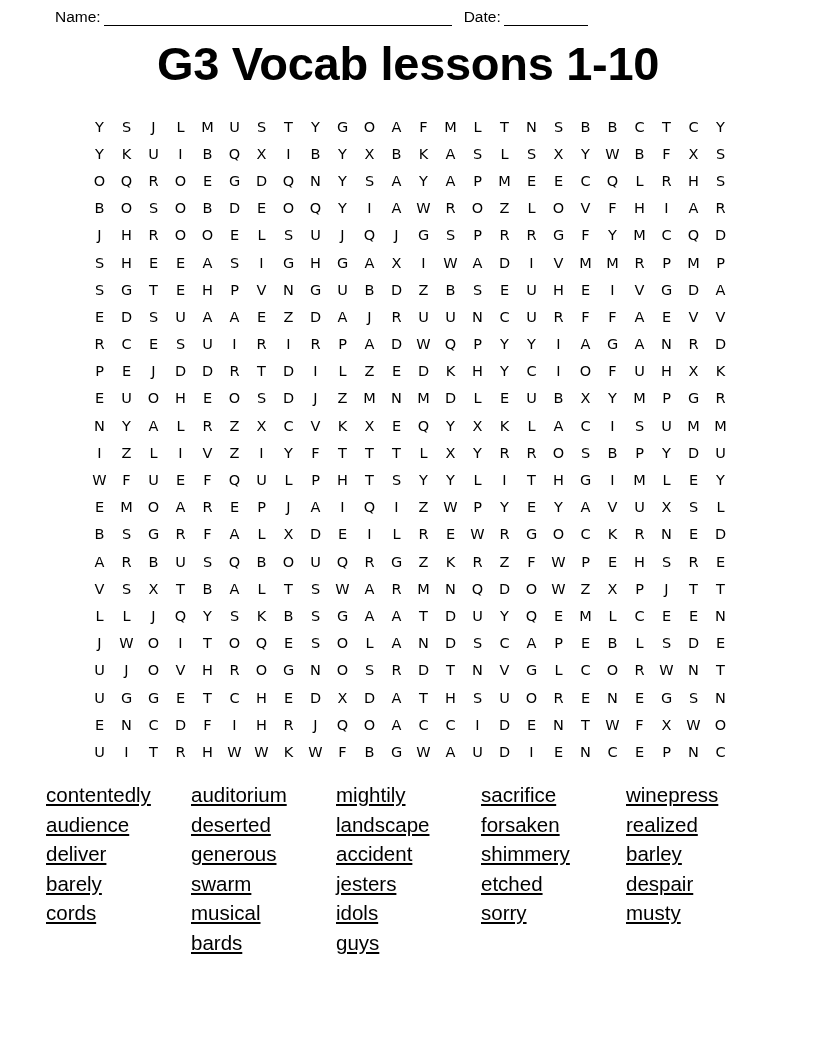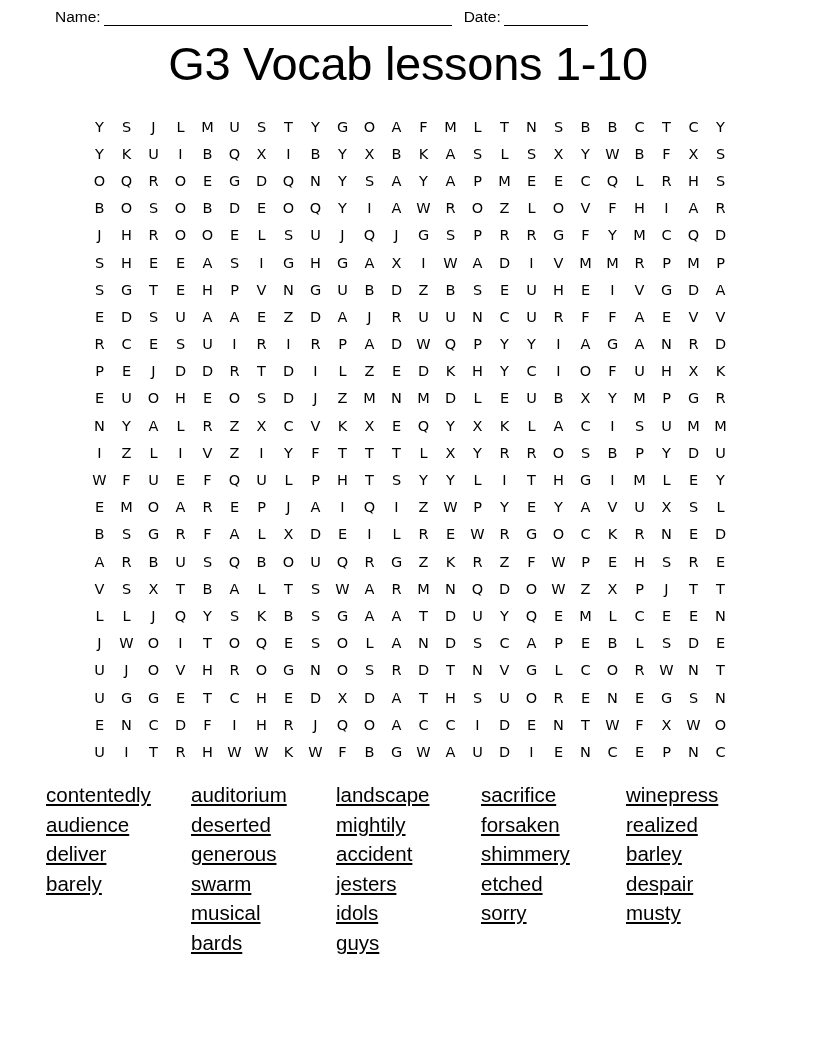--- a/index.html
+++ b/index.html
@@ -44,21 +44,21 @@
 
   
   .title {
     position: absolute;
     top: 36px;
     left: 0;
     width: 816px;
     text-align: center;
     font-size: 47px;
     line-height: 56px;
-    font-weight: 400;
+    font-weight: 700;
     letter-spacing: -0.3px;
     white-space: pre;
   }
 
   
   .grid {
     position: absolute;
     top: 113px;
     left: 86px;
     width: 648px;
@@ -734,32 +734,33 @@
       <span class="cell">C</span>
     </div>
   </div>
 
 <div class="wordlist">
     <div class="word-col">
       <div class="word">contentedly</div>
       <div class="word">audience</div>
       <div class="word">deliver</div>
       <div class="word">barely</div>
+      <div class="word">cords</div>
     </div>
     <div class="word-col">
       <div class="word">auditorium</div>
       <div class="word">deserted</div>
       <div class="word">generous</div>
       <div class="word">swarm</div>
       <div class="word">musical</div>
       <div class="word">bards</div>
     </div>
     <div class="word-col">
+      <div class="word">mightily</div>
       <div class="word">landscape</div>
-      <div class="word">mightily</div>
       <div class="word">accident</div>
       <div class="word">jesters</div>
       <div class="word">idols</div>
       <div class="word">guys</div>
     </div>
     <div class="word-col">
       <div class="word">sacrifice</div>
       <div class="word">forsaken</div>
       <div class="word">shimmery</div>
       <div class="word">etched</div>

